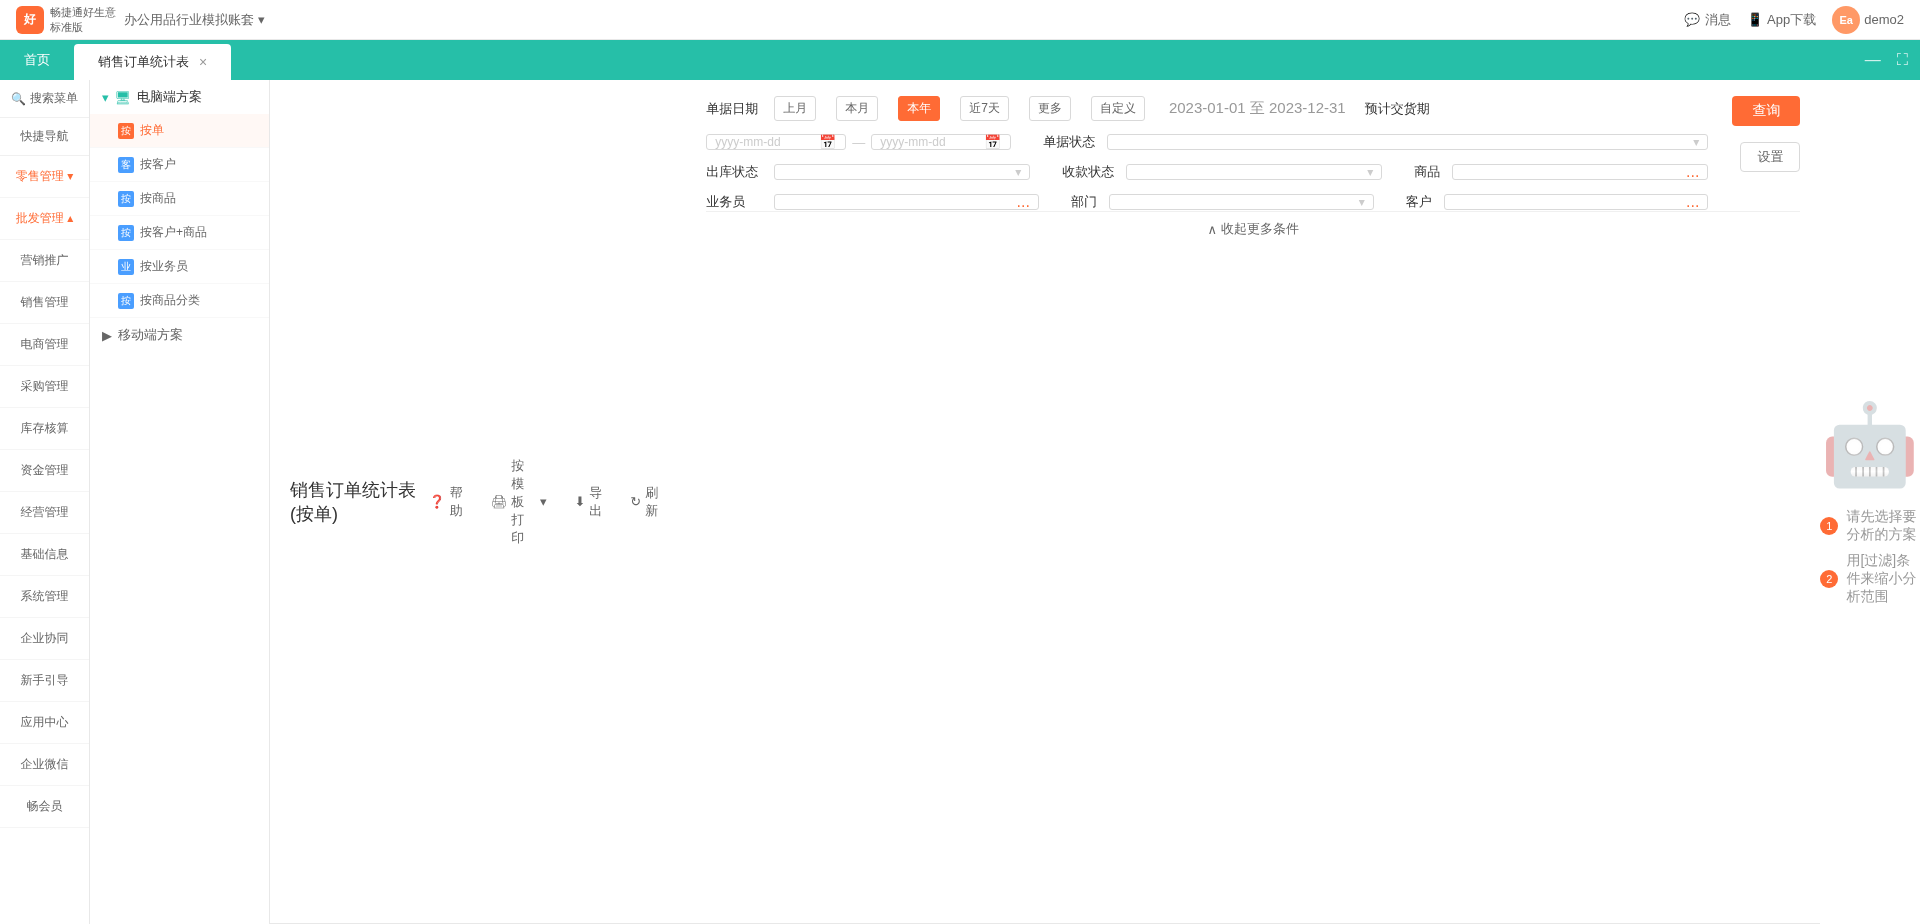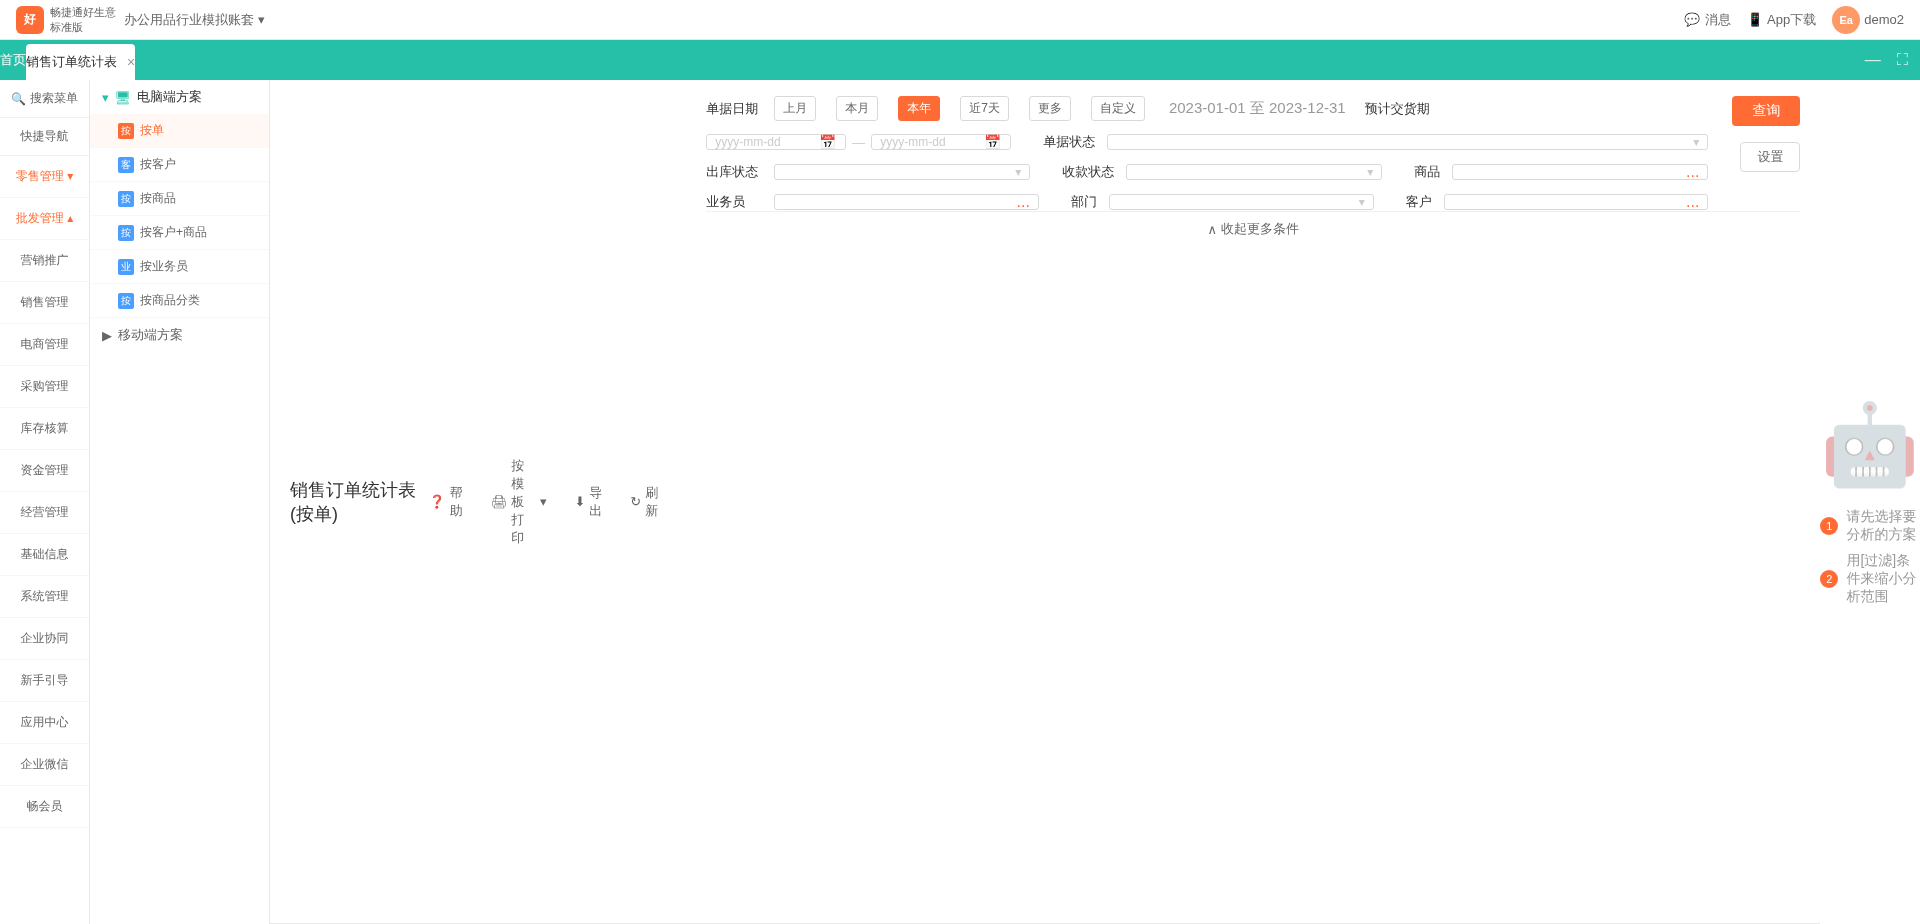--- a/index.html
+++ b/index.html
@@ -11,21 +11,21 @@
     .logo-area { display: flex; align-items: center; gap: 6px; }
     .logo-icon { width: 28px; height: 28px; background: #ff6b35; border-radius: 6px; display: flex; align-items: center; justify-content: center; color: #fff; font-size: 12px; font-weight: bold; }
     .logo-text { font-size: 11px; color: #666; line-height: 1.3; }
     .breadcrumb-area { display: flex; align-items: center; gap: 4px; color: #666; font-size: 13px; }
     .top-bar-right { display: flex; align-items: center; gap: 16px; }
     .top-bar-action { display: flex; align-items: center; gap: 4px; color: #666; font-size: 13px; cursor: pointer; }
     .user-avatar { width: 28px; height: 28px; border-radius: 50%; background: #ff9966; display: flex; align-items: center; justify-content: center; color: #fff; font-size: 11px; font-weight: bold; }
 
     
     .tab-bar { height: 40px; background: #26bfa8; display: flex; align-items: stretch; padding: 0; position: relative; }
-    .tab-item { display: flex; align-items: center; padding: 0 0; cursor: pointer; color: rgba(255,255,255,0.8); font-size: 13px; gap: 6px; position: relative; }
+    .tab-item { display: flex; align-items: center; padding: 0 24px; cursor: pointer; color: rgba(255,255,255,0.8); font-size: 13px; gap: 6px; position: relative; }
     .tab-item.home { color: #fff; }
     .tab-item.active { background: #fff; color: #333; border-radius: 4px 4px 0 0; margin-top: 4px; }
     .tab-close { color: #999; font-size: 14px; line-height: 1; margin-left: 4px; }
     .tab-bar-right { margin-left: auto; display: flex; align-items: center; padding-right: 8px; gap: 8px; }
     .tab-bar-btn { color: rgba(255,255,255,0.8); font-size: 16px; cursor: pointer; padding: 4px; }
 
     
     .main-layout { display: flex; flex: 1; overflow: hidden; }
 
     

